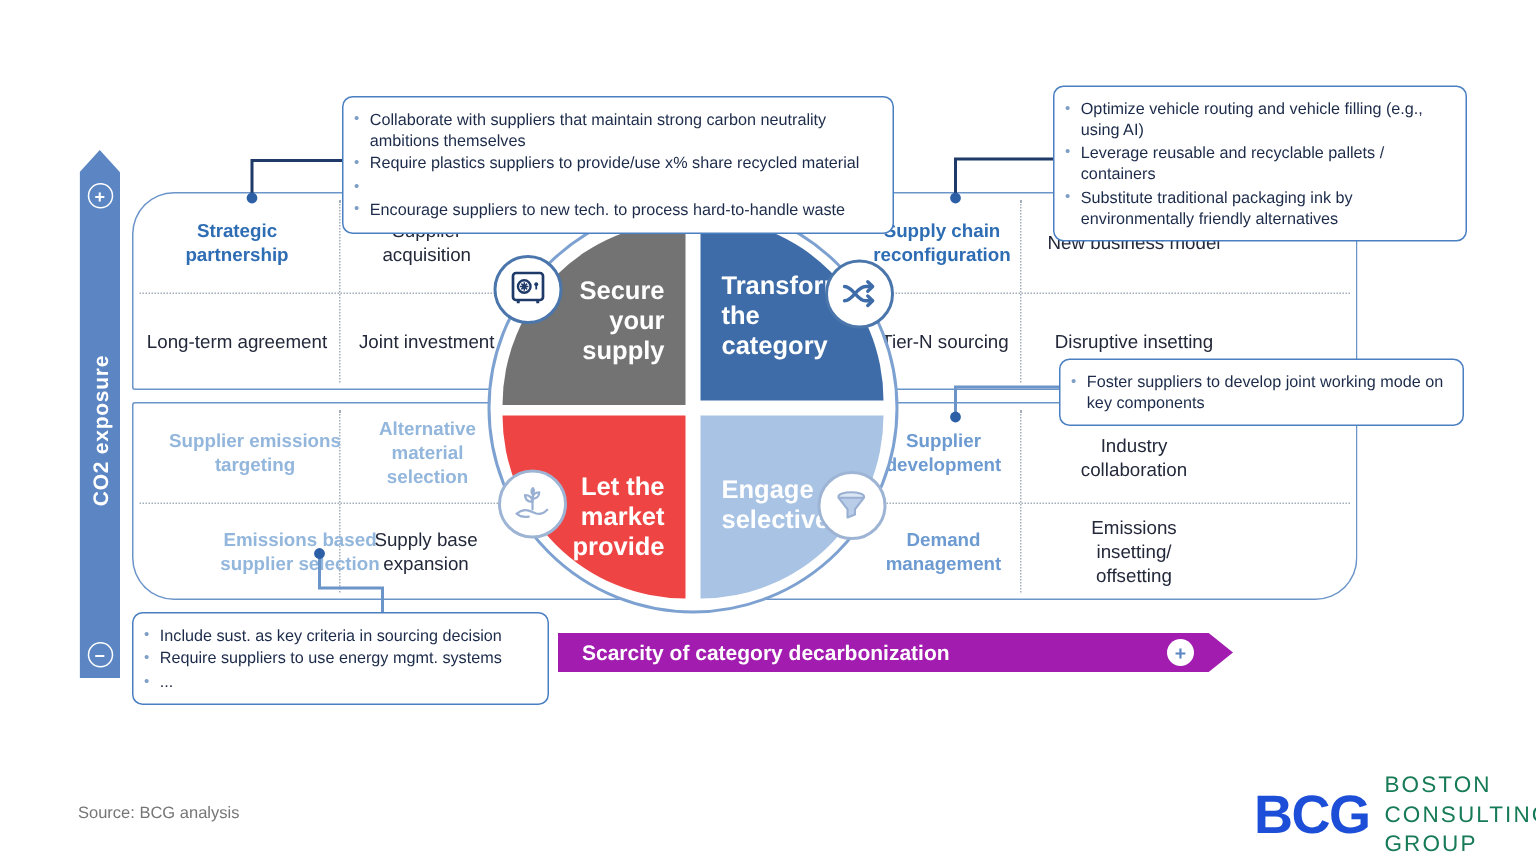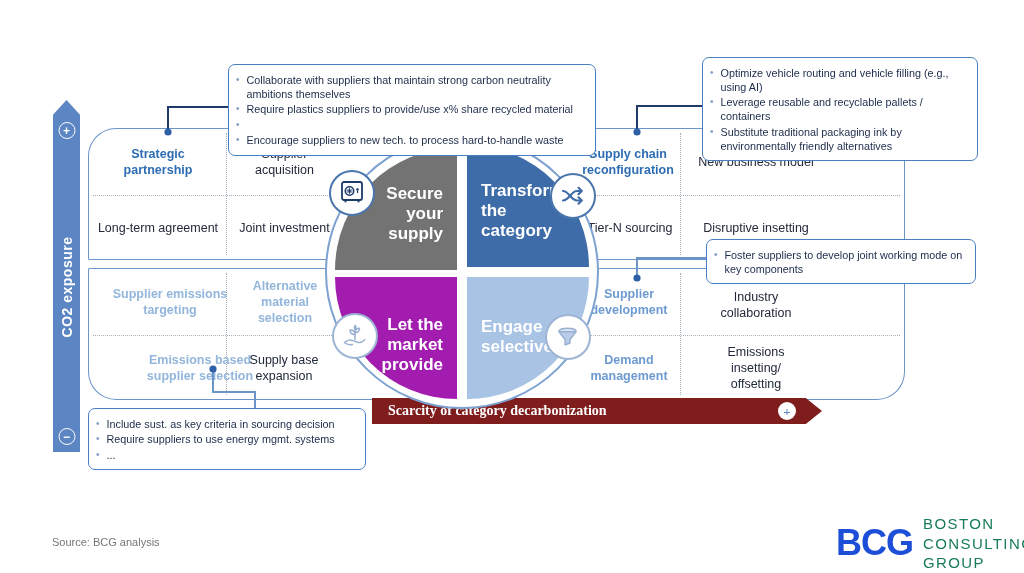--- a/index.html
+++ b/index.html
@@ -34,42 +34,42 @@
   
   .connectors { position:absolute; left:0; top:0; z-index:2; pointer-events:none; }
 
   
   .circle-ring { position:absolute; left:325px; top:135px; width:274px; height:274px;
     border-radius:50%; border:2px solid #7da1d0; background:#fff; z-index:3; }
   .quad-wrap { position:absolute; left:335px; top:145px; width:254px; height:254px; z-index:3; }
   .quad { position:absolute; width:122px; height:122px; }
   .quad.tl { left:0; top:3px; background:#737373; border-radius:122px 0 0 0; }
   .quad.tr { right:0; top:0; background:#3e6ca8; border-radius:0 122px 0 0; }
-  .quad.bl { left:0; bottom:0; background:#a21caf; border-radius:0 0 0 122px; }
+  .quad.bl { left:0; bottom:0; background:#ef4444; border-radius:0 0 0 122px; }
   .quad.br { right:0; bottom:0; background:#a9c3e4; border-radius:0 0 122px 0; }
   .quad-label { position:absolute; color:#fff; font-weight:bold; font-size:17px; line-height:1.18; }
   .quad.tl .quad-label { right:14px; top:36px; width:72px;  text-align:right; }
   .quad.tr .quad-label { left:14px;  top:36px; width:100px; text-align:left; }
   .quad.bl .quad-label { right:14px; top:38px; width:72px;  text-align:right; }
   .quad.br .quad-label { left:14px;  top:40px; width:95px;  text-align:left; }
 
   .icon-circle { position:absolute; width:46px; height:46px; border-radius:50%; background:#fff;
     display:flex; align-items:center; justify-content:center; z-index:4; }
   .icon-circle.dark  { border:2px solid #4a76ac; }
   .icon-circle.light { border:2px solid #9db4d4; }
 
   
   .callout { position:absolute; background:#fff; border:1.5px solid #4a7fc1; border-radius:7px;
     padding:6px 9px 6px 7px; z-index:5; }
   .bullet-row { display:flex; gap:7px; font-size:10.8px; color:#1c2b4a; line-height:1.3; margin:1.5px 0; }
   .bullet-dot { color:#7f9fc7; font-size:10px; line-height:1.4; flex:0 0 auto; }
 
   
-  .scarcity-arrow { position:absolute; left:372px; top:398px; width:450px; height:26px;
-    background:#7f1d1d; clip-path:polygon(0 0, 96.4% 0, 100% 50%, 96.4% 100%, 0 100%); z-index:1;font-family:Liberation Serif, serif; }
+  .scarcity-arrow { position:absolute; left:372px; top:422px; width:450px; height:26px;
+    background:#a21caf; clip-path:polygon(0 0, 96.4% 0, 100% 50%, 96.4% 100%, 0 100%); z-index:1; }
   .scarcity-label { position:absolute; left:16px; top:0; height:26px; display:flex; align-items:center;
     color:#fff; font-weight:bold; font-size:14px; }
   .scarcity-plus { position:absolute; right:26px; top:4px; width:18px; height:18px; border-radius:50%;
     background:#fff; color:#5b86c3; font-size:13px; font-weight:bold;
     display:flex; align-items:center; justify-content:center; line-height:1; }
 
   
   .source { position:absolute; left:52px; top:536px; font-size:11px; color:#767676; }
   .logo { position:absolute; left:836px; top:514px; display:flex; align-items:center; }
   .logo-monogram { font-size:36px; font-weight:800; color:#1d4ed8; letter-spacing:-1px; line-height:1; }

